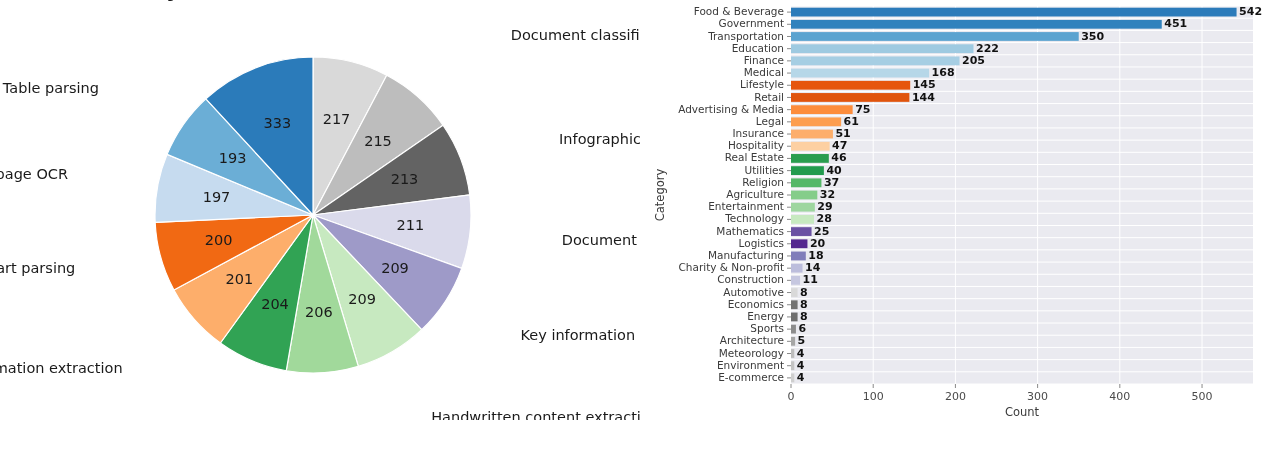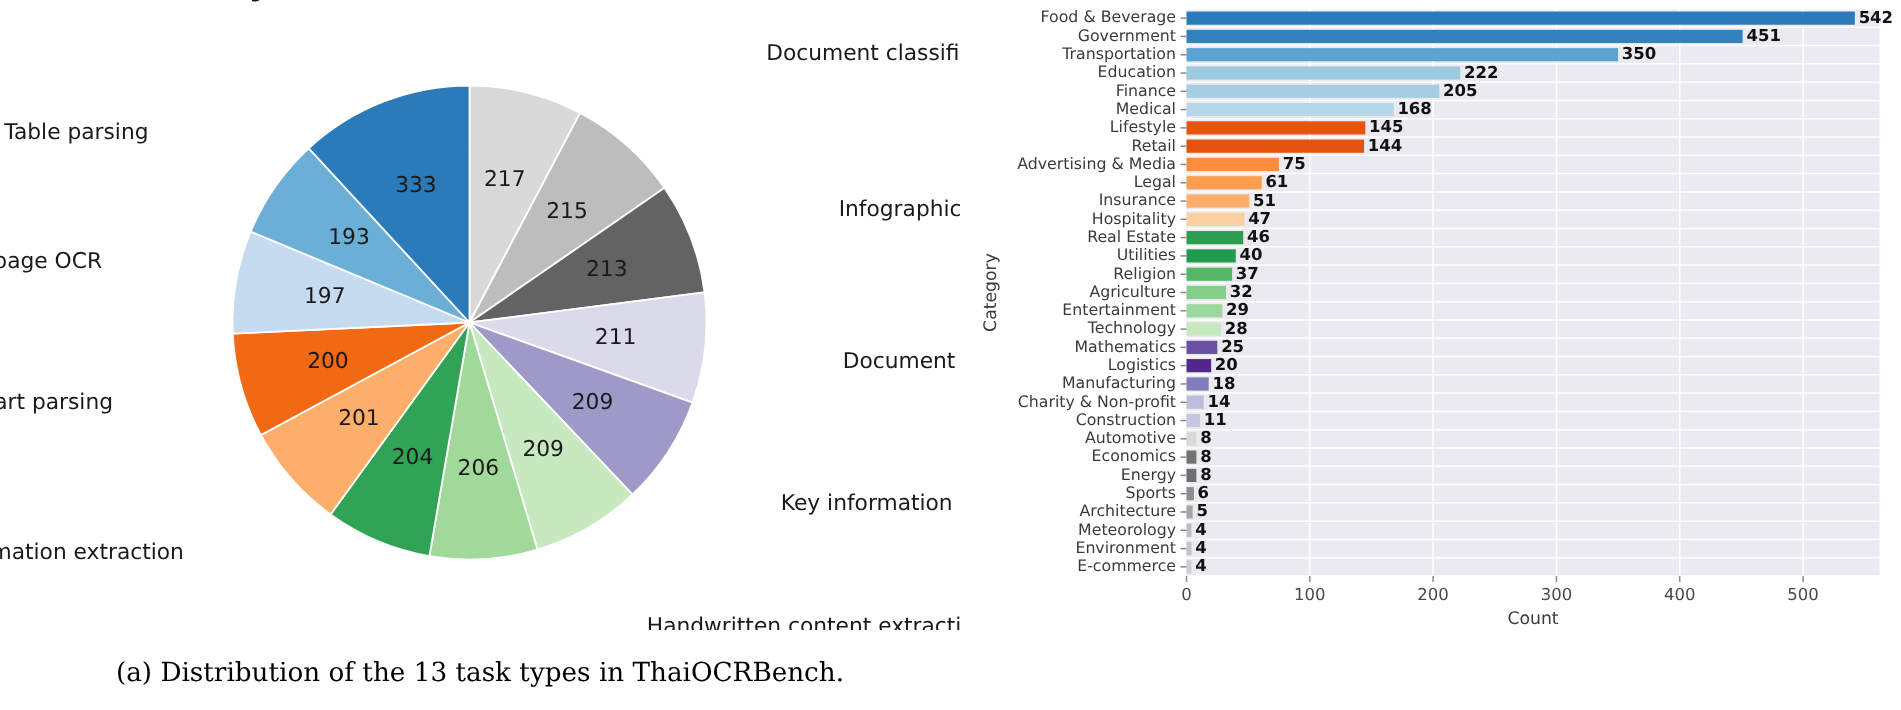--- a/index.html
+++ b/index.html
@@ -73,21 +73,20 @@
             <text x="75.3" y="268.5" class="pie-lab" text-anchor="end">Chart parsing</text>
             <text x="216.5" y="198.1" class="pie-val">197</text>
             <text x="68.0" y="174.5" class="pie-lab" text-anchor="end">Full-page OCR</text>
             <text x="232.7" y="158.9" class="pie-val">193</text>
             <text x="99.0" y="88.5" class="pie-lab" text-anchor="end">Table parsing</text>
             <text x="277.3" y="123.8" class="pie-val">333</text>
             <text x="216.4" y="-5.9" class="pie-lab" text-anchor="end">Text recognition</text>
           </g>
         </svg>
     </div>
-    <div class="caption" id="cap-a">(a) Distribution of the 13 task types in ThaiOCRBench.</div>
   </div>
 
   <div id="panel-b">
     <svg id="bar-svg" width="627" height="420">
         <rect x="151" y="6" width="462" height="378" fill="#eaeaf0"></rect>
         <line x1="233.2064056939502" y1="6" x2="233.2064056939502" y2="384" stroke="#ffffff" stroke-width="1"></line>
         <line x1="315.4128113879004" y1="6" x2="315.4128113879004" y2="384" stroke="#ffffff" stroke-width="1"></line>
         <line x1="397.6192170818505" y1="6" x2="397.6192170818505" y2="384" stroke="#ffffff" stroke-width="1"></line>
         <line x1="479.82562277580075" y1="6" x2="479.82562277580075" y2="384" stroke="#ffffff" stroke-width="1"></line>
         <line x1="562.0320284697509" y1="6" x2="562.0320284697509" y2="384" stroke="#ffffff" stroke-width="1"></line>

